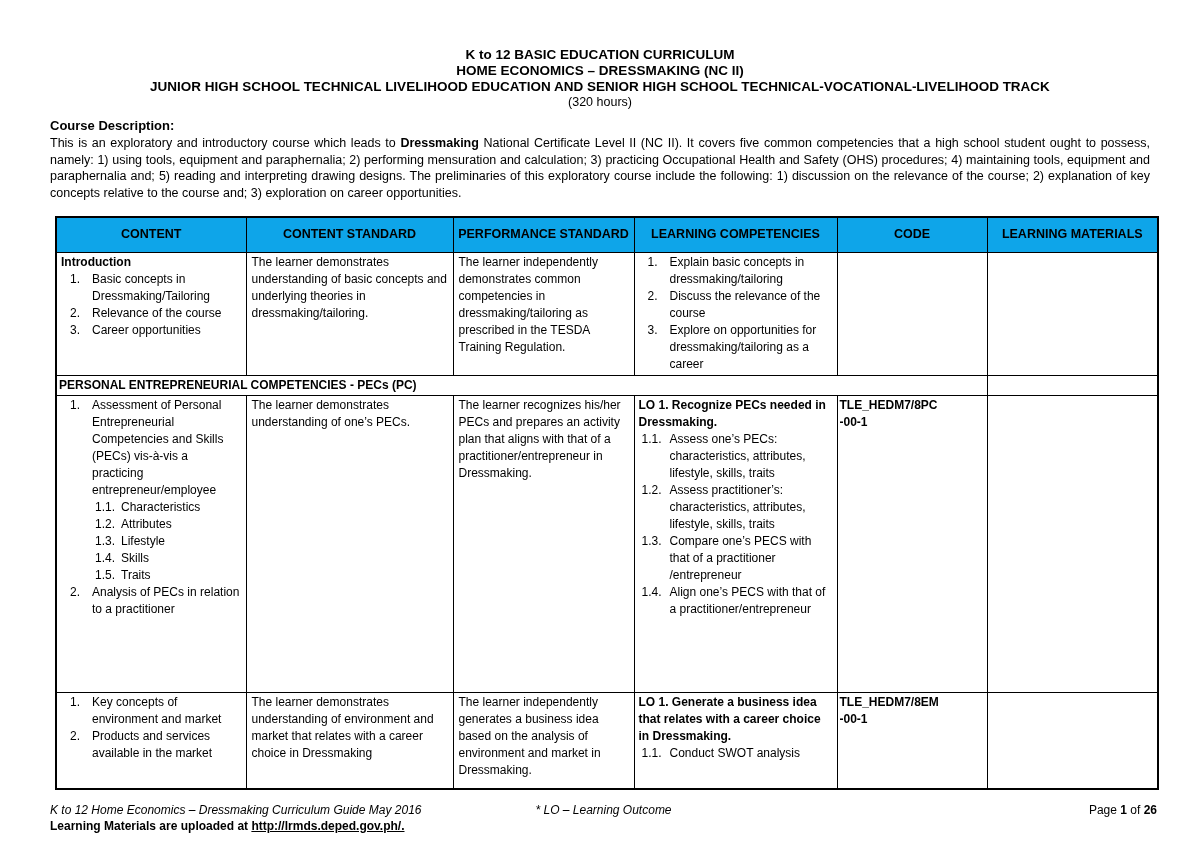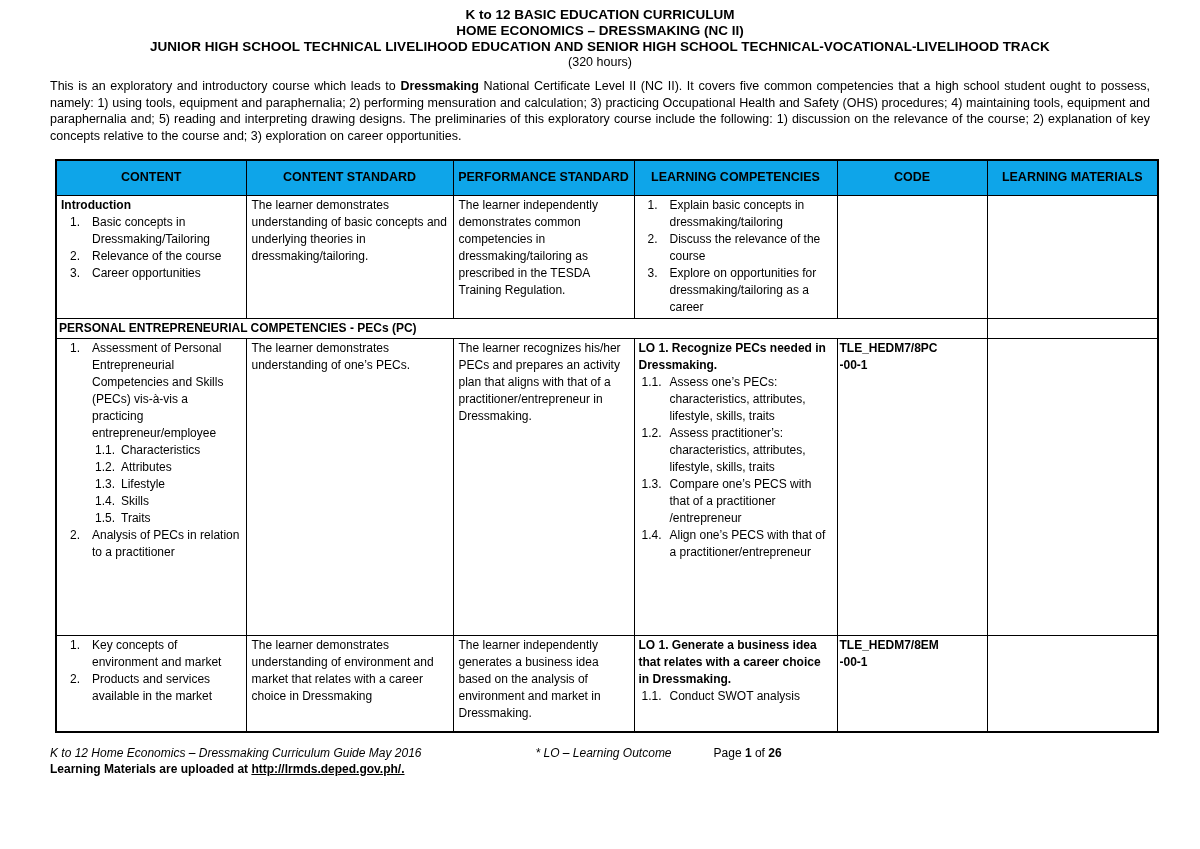--- a/index.html
+++ b/index.html
@@ -2,21 +2,21 @@
 <html><head>
 <meta charset="utf-8">
 <style>
   * { margin:0; padding:0; box-sizing:border-box; }
   html,body { background:#fff; }
   body {
     width:1200px; height:849px;
     font-family:"Liberation Sans", sans-serif;
     color:#000; overflow:hidden;
   }
-  .page { position:relative; width:1200px; height:629px; padding-top:7px; }
+  .page { position:relative; width:1200px; height:629px; padding-top:7px;margin-top:40px; }
 
   
   .doc-header { text-align:center; line-height:16px; }
   .doc-header .h-bold { font-weight:bold; font-size:13.5px; }
   .doc-header .h-reg  { font-weight:normal; font-size:12.5px; line-height:15px; }
 
   
   .desc { margin:8px 50px 0 50px; }
   .desc-label { font-weight:bold; font-size:13px; margin-bottom:2px; }
   .desc-text { font-size:12.5px; line-height:16.5px; text-align:justify; }
@@ -58,37 +58,38 @@
   td.code-cell { font-weight:bold; font-size:12.5px; line-height:16px; padding-left:4px; }
   tr.r-intro td { height:123px; }
   tr.r-pc td { height:297px; }
   tr.r-em td { height:97px; }
 
   
   .footer { margin:13px 43px 0 50px; font-size:12px; }
   .f-row { display:flex; align-items:baseline;gap:42px; }
   .f-left { flex:1; font-style:italic; }
   .f-center { flex:0 0 auto; font-style:italic; }
-  .f-right { flex:1; }
+  .f-right { flex:1; text-align:right; }
   .f-materials { margin-top:2px; font-weight:bold; }
   .f-materials a { color:#000; text-decoration:underline; cursor:pointer; }
 </style>
 </head>
 <body>
 
 <div class="page">
 
   <div class="doc-header">
     <div class="h-bold">K to 12 BASIC EDUCATION CURRICULUM</div>
     <div class="h-bold">HOME ECONOMICS – DRESSMAKING (NC II)</div>
     <div class="h-bold">JUNIOR HIGH SCHOOL TECHNICAL LIVELIHOOD EDUCATION AND SENIOR HIGH SCHOOL TECHNICAL-VOCATIONAL-LIVELIHOOD TRACK</div>
     <div class="h-reg">(320 hours)</div>
   </div>
 
   <div class="desc">
+    <div class="desc-label">Course Description:</div>
     <div class="desc-text"><span>This is an exploratory and introductory course which leads to </span><b>Dressmaking</b><span> National Certificate Level II (NC II). It covers five common competencies that a high school student ought to possess, namely: 1) using tools, equipment and paraphernalia; 2) performing mensuration and calculation; 3) practicing Occupational Health and Safety (OHS) procedures; 4) maintaining tools, equipment and paraphernalia and; 5) reading and interpreting drawing designs.  The preliminaries of this exploratory course include the following: 1) discussion on the relevance of the course; 2) explanation of key concepts relative to the course and; 3) exploration on career opportunities.</span></div>
   </div>
 
   <table class="cg">
     <colgroup>
       <col style="width:190px">
         <col style="width:207px">
         <col style="width:181px">
       <col style="width:203px">
         <col style="width:150px">

